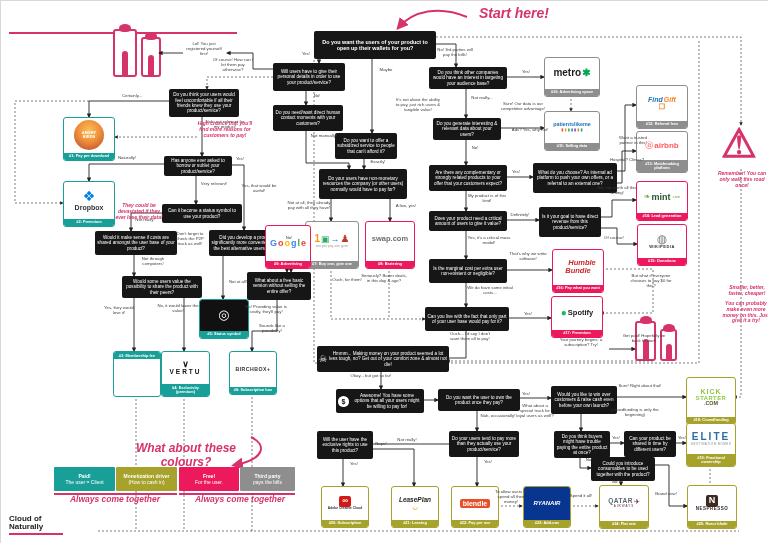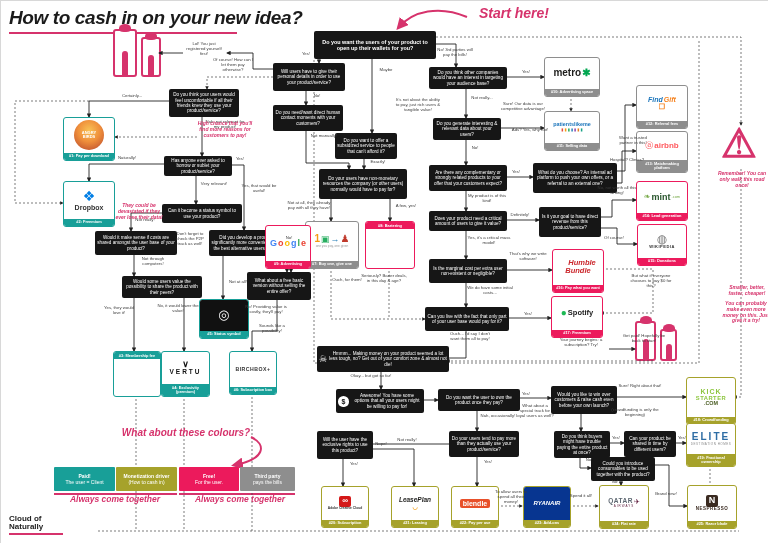--- a/index.html
+++ b/index.html
@@ -35,21 +35,20 @@
   .legend-line{position:absolute;height:2px;background:#d6336c;}
   
   #boi{position:absolute;left:8px;top:514px;font-size:8px;font-weight:700;color:#222;line-height:1.05;}
   #boi-underline{position:absolute;left:8px;top:532px;width:54px;height:2px;background:#d6336c;}
   svg.wires{position:absolute;left:0;top:0;pointer-events:none;}
 </style>
 </head>
 <body>
 
 <div id="stage">
-  <div id="title">How to cash in on your new idea?</div>
   <div id="title-underline"></div>
 
   <div class="figs" style="left:112px;top:28px;">
     <div class="figman" style="width:20px;height:44px;"></div>
     <div class="figman" style="width:16px;height:36px;"></div>
   </div>
   <div class="figs" style="left:634px;top:320px;">
     <div class="figman" style="width:17px;height:36px;"></div>
     <div class="figman" style="width:13px;height:28px;"></div>
   </div>
@@ -308,20 +307,28 @@
           <span style="color: rgb(41, 128, 185); font-size: 9px; font-weight: 700;">→</span>
           <span style="color: rgb(192, 57, 43); font-size: 10px;">♟</span>
         </div>
         <div class="lrow">
           <span style="color: rgb(153, 153, 153); font-size: 3.2px;">one you pay, one given</span>
         </div>
       </div>
       <div class="cap" style="background: rgb(142, 142, 142);">#7: Buy one, give one</div>
     </div>
     <div class="logocard" style="left: 364px; top: 220px; width: 48px; height: 46px; border-color: rgb(236, 26, 92);">
+      <div class="lb ">
+        <div class="lrow">
+          <span style="color: rgb(109, 110, 113); font-size: 7.5px; font-weight: 700;">swap.com</span>
+        </div>
+        <div class="lrow">
+          <span style="color: rgb(181, 181, 181); font-size: 4px;">· · · · · · ·</span>
+        </div>
+      </div>
       <div class="cap" style="background: rgb(236, 26, 92);">#8: Bartering</div>
     </div>
     <div class="logocard" style="left: 264px; top: 224px; width: 44px; height: 42px; border-color: rgb(236, 26, 92);">
       <div class="lb ">
         <div class="lrow">
           <span style="color: rgb(66, 133, 244); font-size: 9px; font-weight: 700;">G</span>
           <span style="color: rgb(234, 67, 53); font-size: 9px; font-weight: 700;">o</span>
           <span style="color: rgb(251, 188, 5); font-size: 9px; font-weight: 700;">o</span>
           <span style="color: rgb(66, 133, 244); font-size: 9px; font-weight: 700;">g</span>
           <span style="color: rgb(52, 168, 83); font-size: 9px; font-weight: 700;">l</span>
@@ -563,21 +570,21 @@
     <div class="albl" style="left: 616px; top: 382px; width: 46px;">Sure! Right about that!</div>
     <div class="albl" style="left: 606px; top: 406px; width: 56px;">(crowdfunding is only the beginning)</div>
     <div class="albl" style="left: 606px; top: 434px; width: 18px;">Yes!</div>
     <div class="albl" style="left: 672px; top: 434px; width: 18px;">Yes!</div>
     <div class="albl" style="left: 580px; top: 456px; width: 16px;">No!</div>
     <div class="albl" style="left: 650px; top: 490px; width: 30px;">Brand new!</div>
     <div class="albl" style="left: 606px; top: 478px; width: 16px;">No!</div>
     <div class="albl" style="left: 494px; top: 488px; width: 32px;">To allow users to spend all their money!</div>
     <div class="albl" style="left: 566px; top: 492px; width: 28px;">Spend it all!</div>
     <div class="pnote" style="left: 468px; top: 4px; width: 90px; font-size: 14px;">Start here!</div>
-    <div class="pnote" style="left: 110px; top: 426px; width: 150px; font-size: 10px;">What about these colours?</div>
+    <div class="pnote" style="left: 110px; top: 441px; width: 150px; font-size: 12px;">What about these colours?</div>
     <div class="pnote" style="left: 62px; top: 494px; width: 104px; font-size: 8.5px;">Always come together</div>
     <div class="pnote" style="left: 184px; top: 494px; width: 110px; font-size: 8.5px;">Always come together</div>
     <div class="pnote" style="left: 194px; top: 120px; width: 60px; font-size: 5px;">High chance that you'll find more reasons for customers to pay!</div>
     <div class="pnote" style="left: 112px; top: 202px; width: 52px; font-size: 5px;">They could be devastated if they ever lose their data!</div>
     <div class="pnote" style="left: 712px; top: 170px; width: 58px; font-size: 5px;">Remember! You can only walk this road once!</div>
     <div class="pnote" style="left: 724px; top: 284px; width: 44px; font-size: 5px;">Smaller, better, faster, cheaper!</div>
     <div class="pnote" style="left: 720px; top: 300px; width: 50px; font-size: 5px;">You can probably make even more money on this. Just give it a try!</div>
     <div class="chip" style="left: 53px; top: 466px; width: 61px; height: 24px; background: rgb(24, 159, 152);">
       <span>Paid!</span>
       <span style="font-weight: 400;">The user = Client</span>

